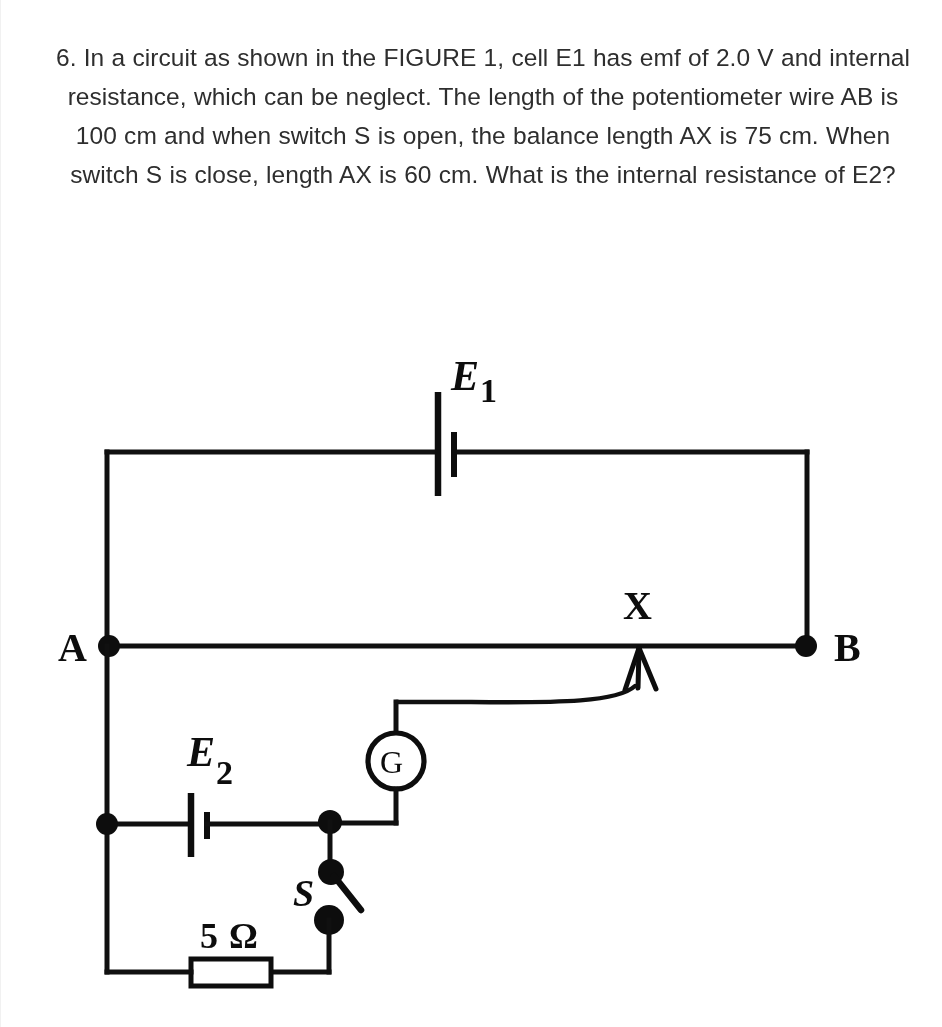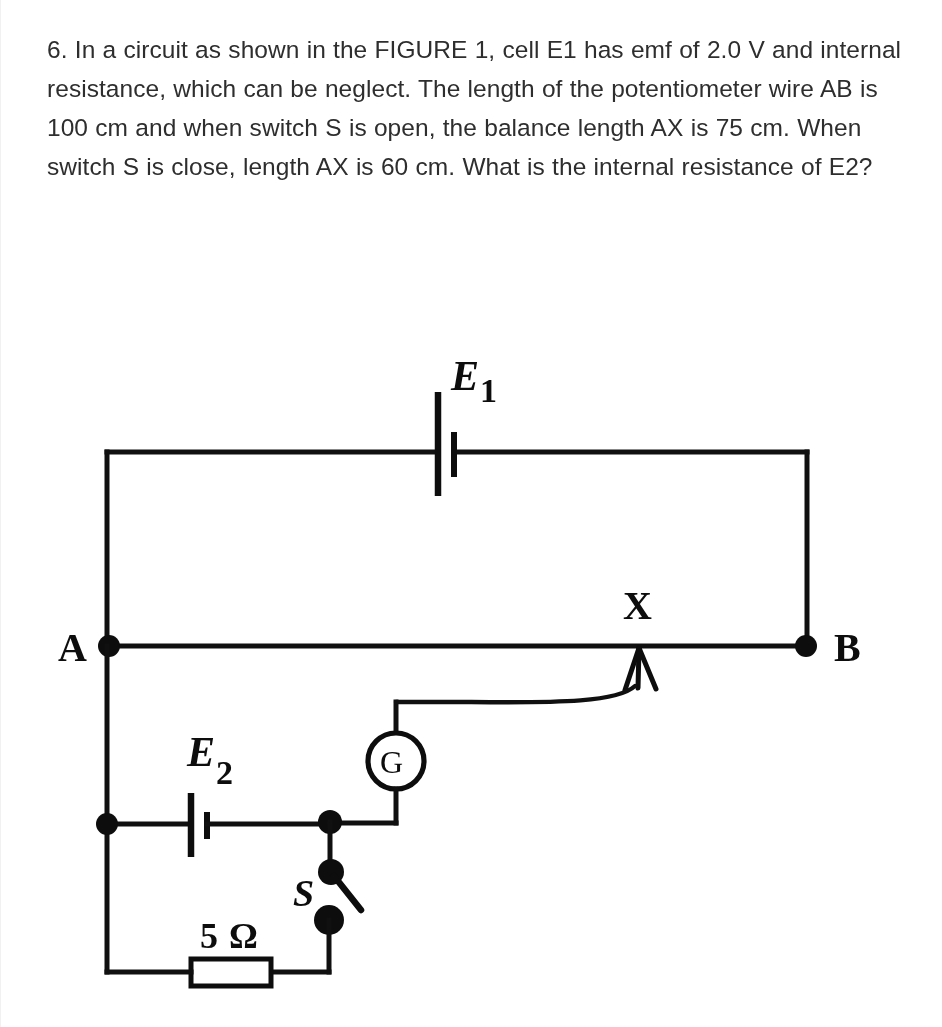--- a/index.html
+++ b/index.html
@@ -25,28 +25,28 @@
   }
 
   
   .question-block {
     position: absolute;
     left: 38px;
     top: 22px;
     width: 888px;
   }
   .question-text {
-    margin: 8px;
+    margin: 16px;
     font-family: "Liberation Sans", sans-serif;
     font-size: 24.5px;
     line-height: 39px;
     color: #2e2e2e;
     letter-spacing: 0.05px;
     word-spacing: 0.4px;
-    text-align: left;
+    text-align: center;
   }
 
   
   .figure-wrap {
     position: absolute;
     left: 0;
     top: 0;
     width: 942px;
     height: 1027px;
     pointer-events: none;

